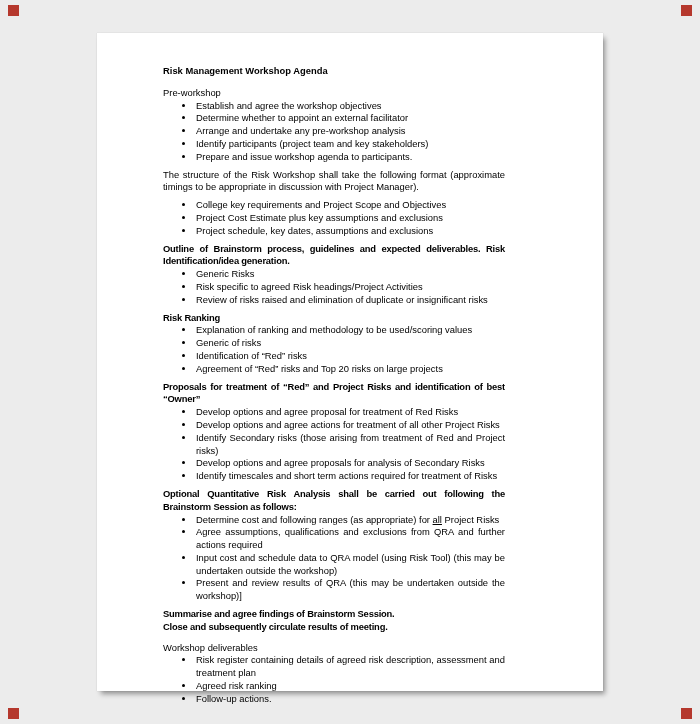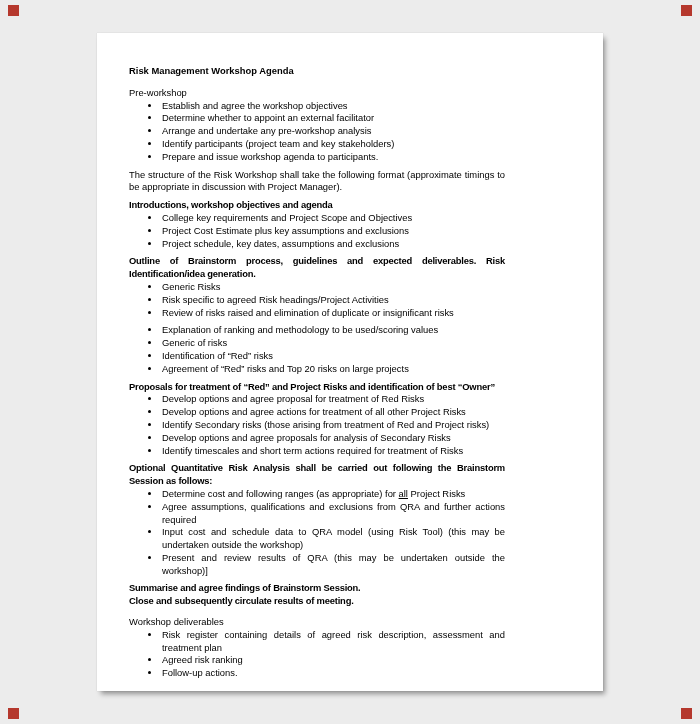--- a/index.html
+++ b/index.html
@@ -27,21 +27,21 @@
   .paper {
     position: absolute;
     left: 97px; top: 33px;
     width: 506px; height: 658px;
     background: #ffffff;
     box-shadow: 3px 4px 5px -1px rgba(0,0,0,0.38), 0 0 1px rgba(0,0,0,0.18);
   }
   .doc-content {
     position: absolute;
     left: 0; top: 0;
-    padding: 32px 40px 0 32px;
+    padding: 32px 40px 0 66px;
     width: 448px;
     font-size: 9.4px;
     line-height: 12.8px;
     color: #000;
     text-align: justify;
   }
   .doc-title {
     margin: 0 0 9px 0;
     font-weight: bold;
   }
@@ -77,36 +77,36 @@
               <li>Determine whether to appoint an external facilitator</li>
               <li>Arrange and undertake any pre-workshop analysis</li>
               <li>Identify participants (project team and key stakeholders)</li>
               <li>Prepare and issue workshop agenda to participants.</li>
             </ul>
           </section>
           <section class="section">
             <p class="line">The structure of the Risk Workshop shall take the following format (approximate timings to be appropriate in discussion with Project Manager).</p>
           </section>
           <section class="section">
-            <p class="line bold">Introductions, workshop objectives and agenda</p>
             <ul>
               <li>College key requirements and Project Scope and Objectives</li>
               <li>Project Cost Estimate plus key assumptions and exclusions</li>
               <li>Project schedule, key dates, assumptions and exclusions</li>
             </ul>
           </section>
           <section class="section">
             <p class="line bold">Outline of Brainstorm process, guidelines and expected deliverables. Risk Identification/idea generation.</p>
             <ul>
               <li>Generic Risks</li>
               <li>Risk specific to agreed Risk headings/Project Activities</li>
               <li>Review of risks raised and elimination of duplicate or insignificant risks</li>
             </ul>
           </section>
           <section class="section">
+            <p class="line bold">Risk Ranking</p>
             <ul>
               <li>Explanation of ranking and methodology to be used/scoring values</li>
               <li>Generic of risks</li>
               <li>Identification of “Red” risks</li>
               <li>Agreement of “Red” risks and Top 20 risks on large projects</li>
             </ul>
           </section>
           <section class="section">
             <p class="line bold">Proposals for treatment of “Red” and Project Risks and identification of best “Owner”</p>
             <ul>

